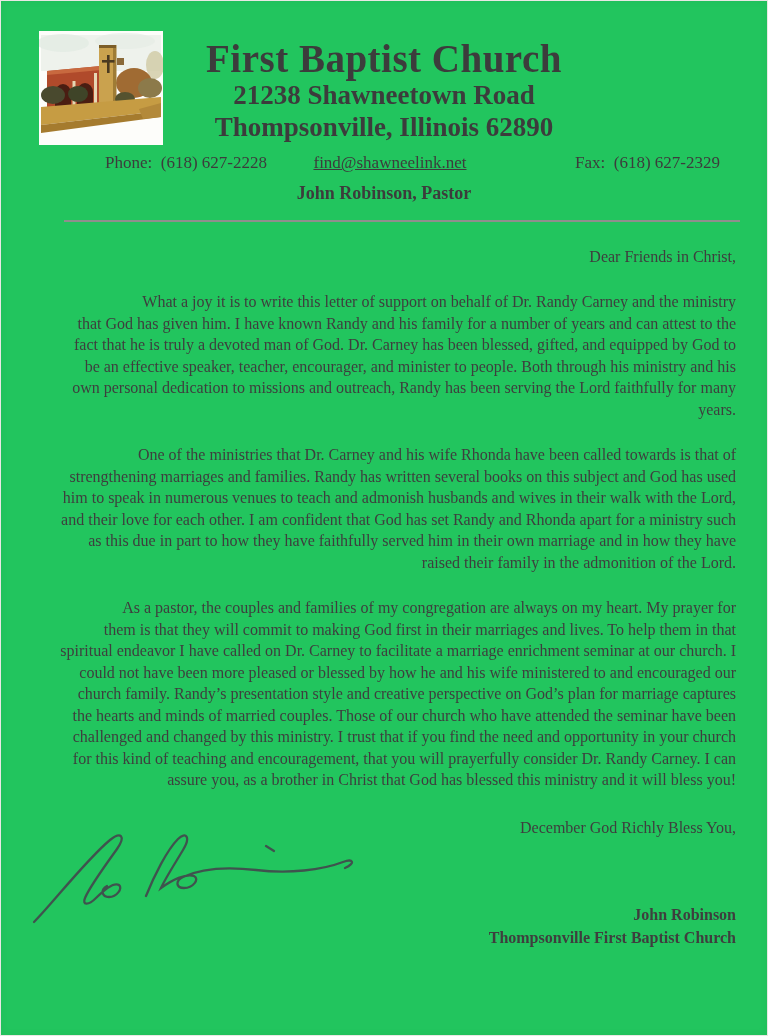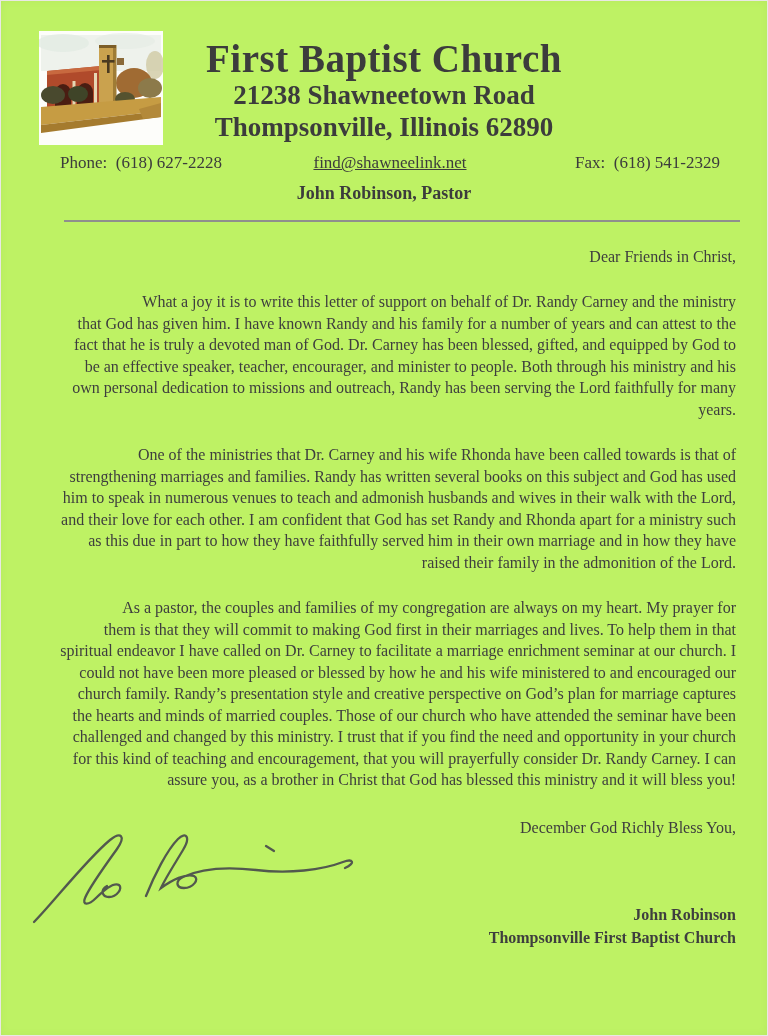--- a/index.html
+++ b/index.html
@@ -1,36 +1,36 @@
 <!DOCTYPE html>
 <html><head>
 <meta charset="utf-8">
 <style>
   html,body { margin:0; padding:0; background:#ffffff; }
   .page {
     width:768px; height:1036px; position:relative; overflow:hidden;
-    background:#bef264;
+    background:#22c55e;
     box-shadow: inset 0 0 0 1px #e9e8e4, inset 0 0 10px rgba(0,0,0,0.05);
     font-family:"Liberation Serif", serif;
     color:#3e3e3e;
   }
   .church-photo { position:absolute; left:39px; top:31px; width:124px; height:114px; }
   .letterhead { padding-top:38px; }
   .church-name {
     text-align:center; font-size:39px; font-weight:bold; color:#3c3c3c;
     line-height:1.08; letter-spacing:0.5px;
   }
   .addr-line {
     text-align:center; font-size:27px; font-weight:bold; color:#3c3c3c; line-height:1.18;
   }
   .contact-row {
     display:grid; grid-template-columns:1fr auto 1fr; align-items:baseline;
     padding:0 48px 0 60px; margin-top:9px; font-size:17px; color:#3c3c3c;
   }
-  .contact-phone { justify-self:start; white-space:pre; }
+  .contact-phone { justify-self:start; white-space:pre;margin-left:45px; }
   .contact-email {
     justify-self:center; text-decoration:underline; color:#3c3c3c; cursor:pointer;
   }
   .contact-fax { justify-self:end; white-space:pre; }
   .pastor-line { text-align:center; font-size:18px; font-weight:bold; margin-top:10px; color:#3c3c3c; }
   .rule {
     border:none; border-top:2px solid #8f8f8d; height:0;
     margin:16px 28px 0 64px;
   }
   .letter-body {
@@ -84,21 +84,21 @@
     </svg>
   </div>
 
   <div class="letterhead">
     <div class="church-name">First Baptist Church</div>
     <div class="addr-line">21238 Shawneetown Road</div>
     <div class="addr-line">Thompsonville, Illinois 62890</div>
     <div class="contact-row">
       <span class="contact-phone">Phone:  (618) 627-2228</span>
       <span class="contact-email">find@shawneelink.net</span>
-      <span class="contact-fax">Fax:  (618) 541-2329</span>
+      <span class="contact-fax">Fax:  (618) 627-2329</span>
     </div>
     <div class="pastor-line">John Robinson, Pastor</div>
     <hr class="rule">
   </div>
 
   <div class="letter-body">
     <p class="salutation">Dear Friends in Christ,</p>
     <p class="para">What a joy it is to write this letter of support on behalf of Dr. Randy Carney and the ministry that God has given him. I have known Randy and his family for a number of years and can attest to the fact that he is truly a devoted man of God. Dr. Carney has been blessed, gifted, and equipped by God to be an effective speaker, teacher, encourager, and minister to people. Both through his ministry and his own personal dedication to missions and outreach, Randy has been serving the Lord faithfully for many years.</p>
     <p class="para">One of the ministries that Dr. Carney and his wife Rhonda have been called towards is that of strengthening marriages and families. Randy has written several books on this subject and God has used him to speak in numerous venues to teach and admonish husbands and wives in their walk with the Lord, and their love for each other. I am confident that God has set Randy and Rhonda apart for a ministry such as this due in part to how they have faithfully served him in their own marriage and in how they have raised their family in the admonition of the Lord.</p>
     <p class="para">As a pastor, the couples and families of my congregation are always on my heart. My prayer for them is that they will commit to making God first in their marriages and lives. To help them in that spiritual endeavor I have called on Dr. Carney to facilitate a marriage enrichment seminar at our church. I could not have been more pleased or blessed by how he and his wife ministered to and encouraged our church family. Randy’s presentation style and creative perspective on God’s plan for marriage captures the hearts and minds of married couples. Those of our church who have attended the seminar have been challenged and changed by this ministry. I trust that if you find the need and opportunity in your church for this kind of teaching and encouragement, that you will prayerfully consider Dr. Randy Carney. I can assure you, as a brother in Christ that God has blessed this ministry and it will bless you!</p>

